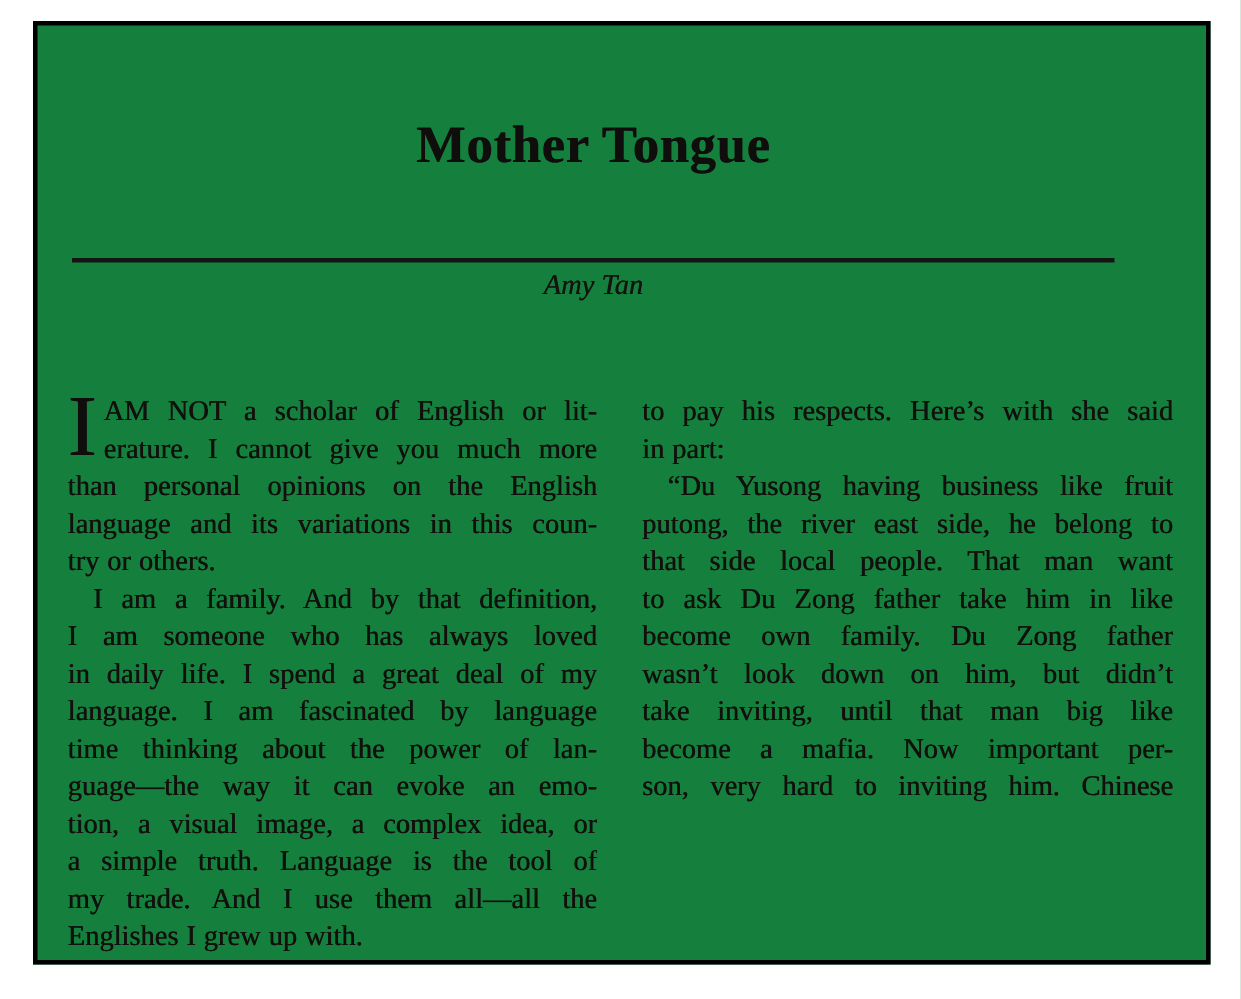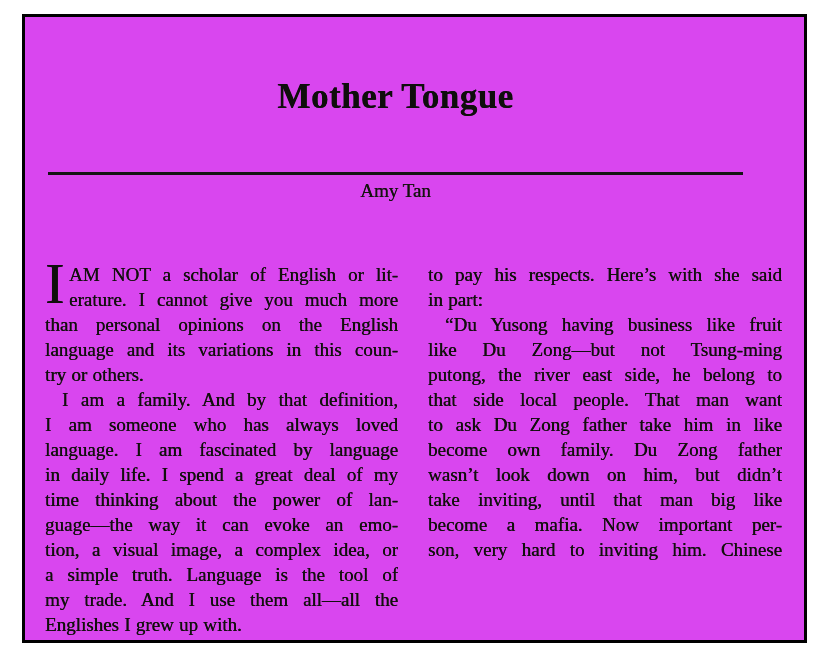--- a/index.html
+++ b/index.html
@@ -15,21 +15,21 @@
     background: #ffffff;
     overflow: hidden;
   }
   .frame {
     position: absolute;
     left: 22px;
     top: 14px;
     width: 779px;
     height: 623px;
     border: 3px solid #000000;
-    background: #d946ef;
+    background: #15803d;
   }
   .title {
     position: absolute;
     top: 60px;
     left: 23px;
     width: 695px;
     margin: 0;
     text-align: center;
     font-size: 35px;
     line-height: 40px;
@@ -45,20 +45,21 @@
     width: 695px;
     height: 3px;
     background: #141414;
   }
   .byline {
     position: absolute;
     top: 162px;
     left: 23px;
     width: 695px;
     text-align: center;
+    font-style: italic;
     font-size: 19px;
     line-height: 24px;
     color: #151310;
     text-shadow: 0.3px 0 0 currentColor;
   }
   .columns {
     position: absolute;
     left: 20px;
     top: 245px;
     width: 737px;
@@ -106,34 +107,33 @@
     <div class="columns">
       <div class="col left">
         <span class="dropcap">I</span>
       <div class="line dropgap">AM NOT a scholar of English or lit-</div>
           <div class="line dropgap">erature. I cannot give you much more</div>
           <div class="line">than personal opinions on the English</div>
           <div class="line">language and its variations in this coun-</div>
           <div class="line last">try or others.</div>
           <div class="line indent">I am a family. And by that definition,</div>
           <div class="line">I am someone who has always loved</div>
+          <div class="line">in daily life. I spend a great deal of my</div>
           <div class="line">language. I am fascinated by language</div>
-          <div class="line">in daily life. I spend a great deal of my</div>
           <div class="line">time thinking about the power of lan-</div>
           <div class="line">guage—the way it can evoke an emo-</div>
           <div class="line">tion, a visual image, a complex idea, or</div>
           <div class="line">a simple truth. Language is the tool of</div>
           <div class="line">my trade. And I use them all—all the</div>
           <div class="line last">Englishes I grew up with.</div>
         </div>
       <div class="col right">
           <div class="line">to pay his respects. Here’s with she said</div>
           <div class="line last">in part:</div>
           <div class="line indent">“Du Yusong having business like fruit</div>
-          <div class="line">like Du Zong—but not Tsung-ming</div>
           <div class="line">putong, the river east side, he belong to</div>
           <div class="line">that side local people. That man want</div>
           <div class="line">to ask Du Zong father take him in like</div>
           <div class="line">become own family. Du Zong father</div>
           <div class="line">wasn’t look down on him, but didn’t</div>
           <div class="line">take inviting, until that man big like</div>
           <div class="line">become a mafia. Now important per-</div>
           <div class="line">son, very hard to inviting him. Chinese</div>
         </div>
     </div>

